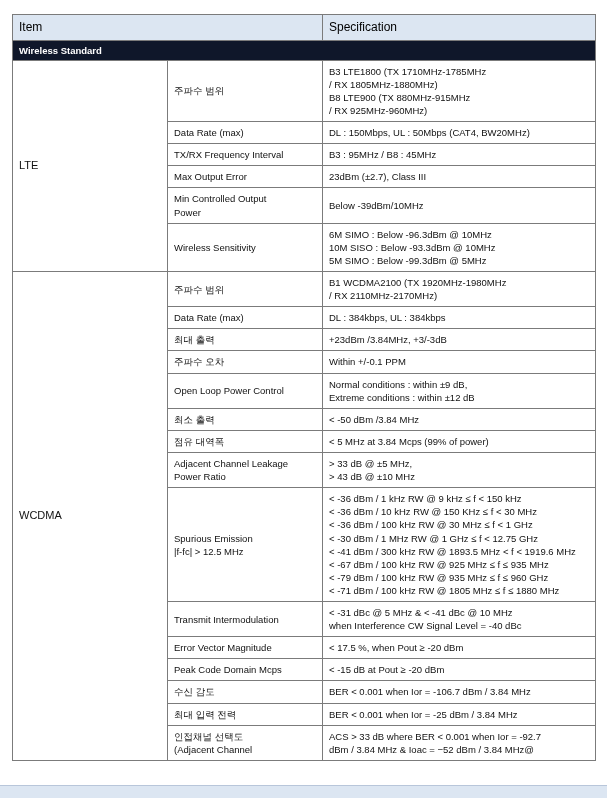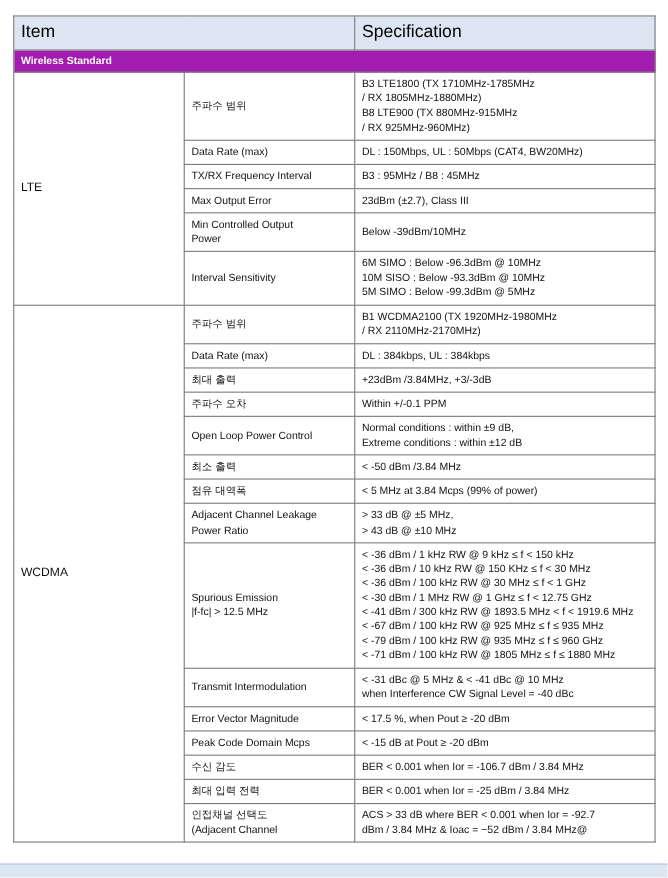--- a/index.html
+++ b/index.html
@@ -29,27 +29,27 @@
     padding: 4px 6px;
     vertical-align: middle;
     line-height: 1.38;
     font-weight: normal;
     text-align: left;
   }
   thead th {
     background: #dce6f2;
     text-align: center;
     font-weight: bold;
-    font-size: 16px;
+    font-size: 12px;
     padding: 6px 4px;
     color: #000;
     margin-top: 44px;
   }
   tr.section td {
-    background: #a21caf;
+    background: #0f172a;
     color: #ffffff;
     font-weight: bold;
     font-size: 9.5px;
     padding: 3px 6px;
   }
   td.group {
     font-weight: bold;
     font-size: 11px;
     text-align: left;
     vertical-align: middle;
@@ -143,21 +143,21 @@
         <td class="param">
           <span class="ln">Min    Controlled    Output</span>
           <span class="ln">Power</span>
         </td>
         <td class="value">
           <span class="ln">Below -39dBm/10MHz</span>
         </td>
       </tr>
       <tr>
         <td class="param">
-          <span class="ln">Interval Sensitivity</span>
+          <span class="ln">Wireless Sensitivity</span>
         </td>
         <td class="value">
           <span class="ln">6M SIMO : Below -96.3dBm @ 10MHz</span>
           <span class="ln">10M SISO : Below -93.3dBm @ 10MHz</span>
           <span class="ln">5M SIMO : Below -99.3dBm @ 5MHz</span>
         </td>
       </tr>
 
       <tr>
         <td class="group" rowspan="16">WCDMA</td>

